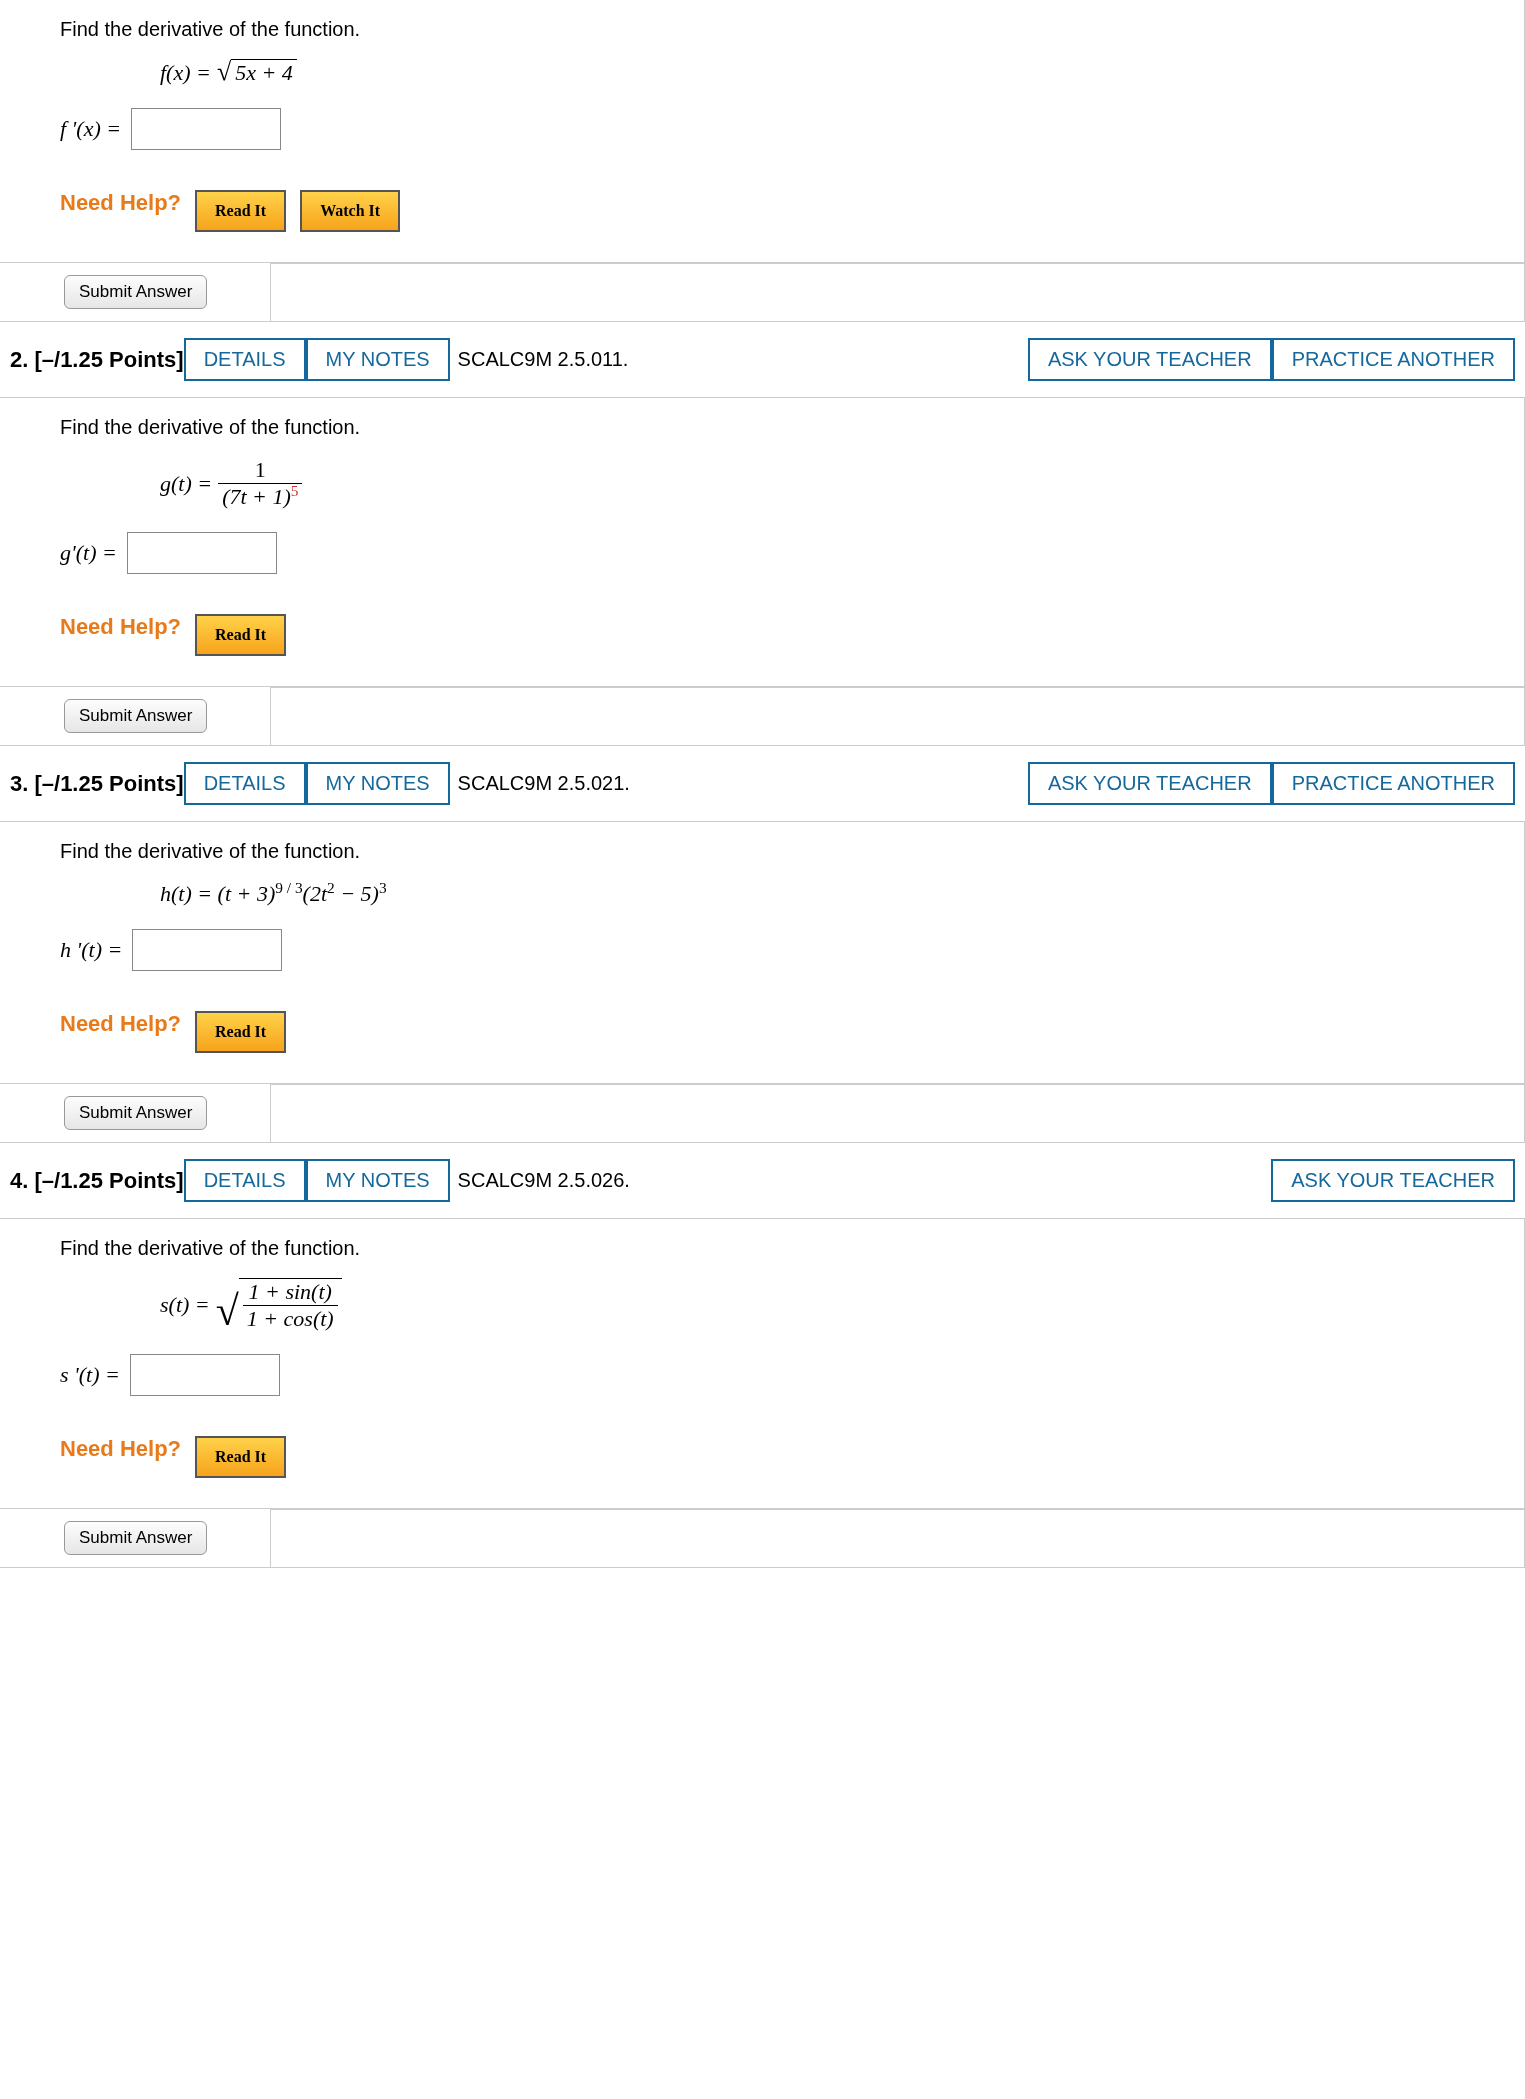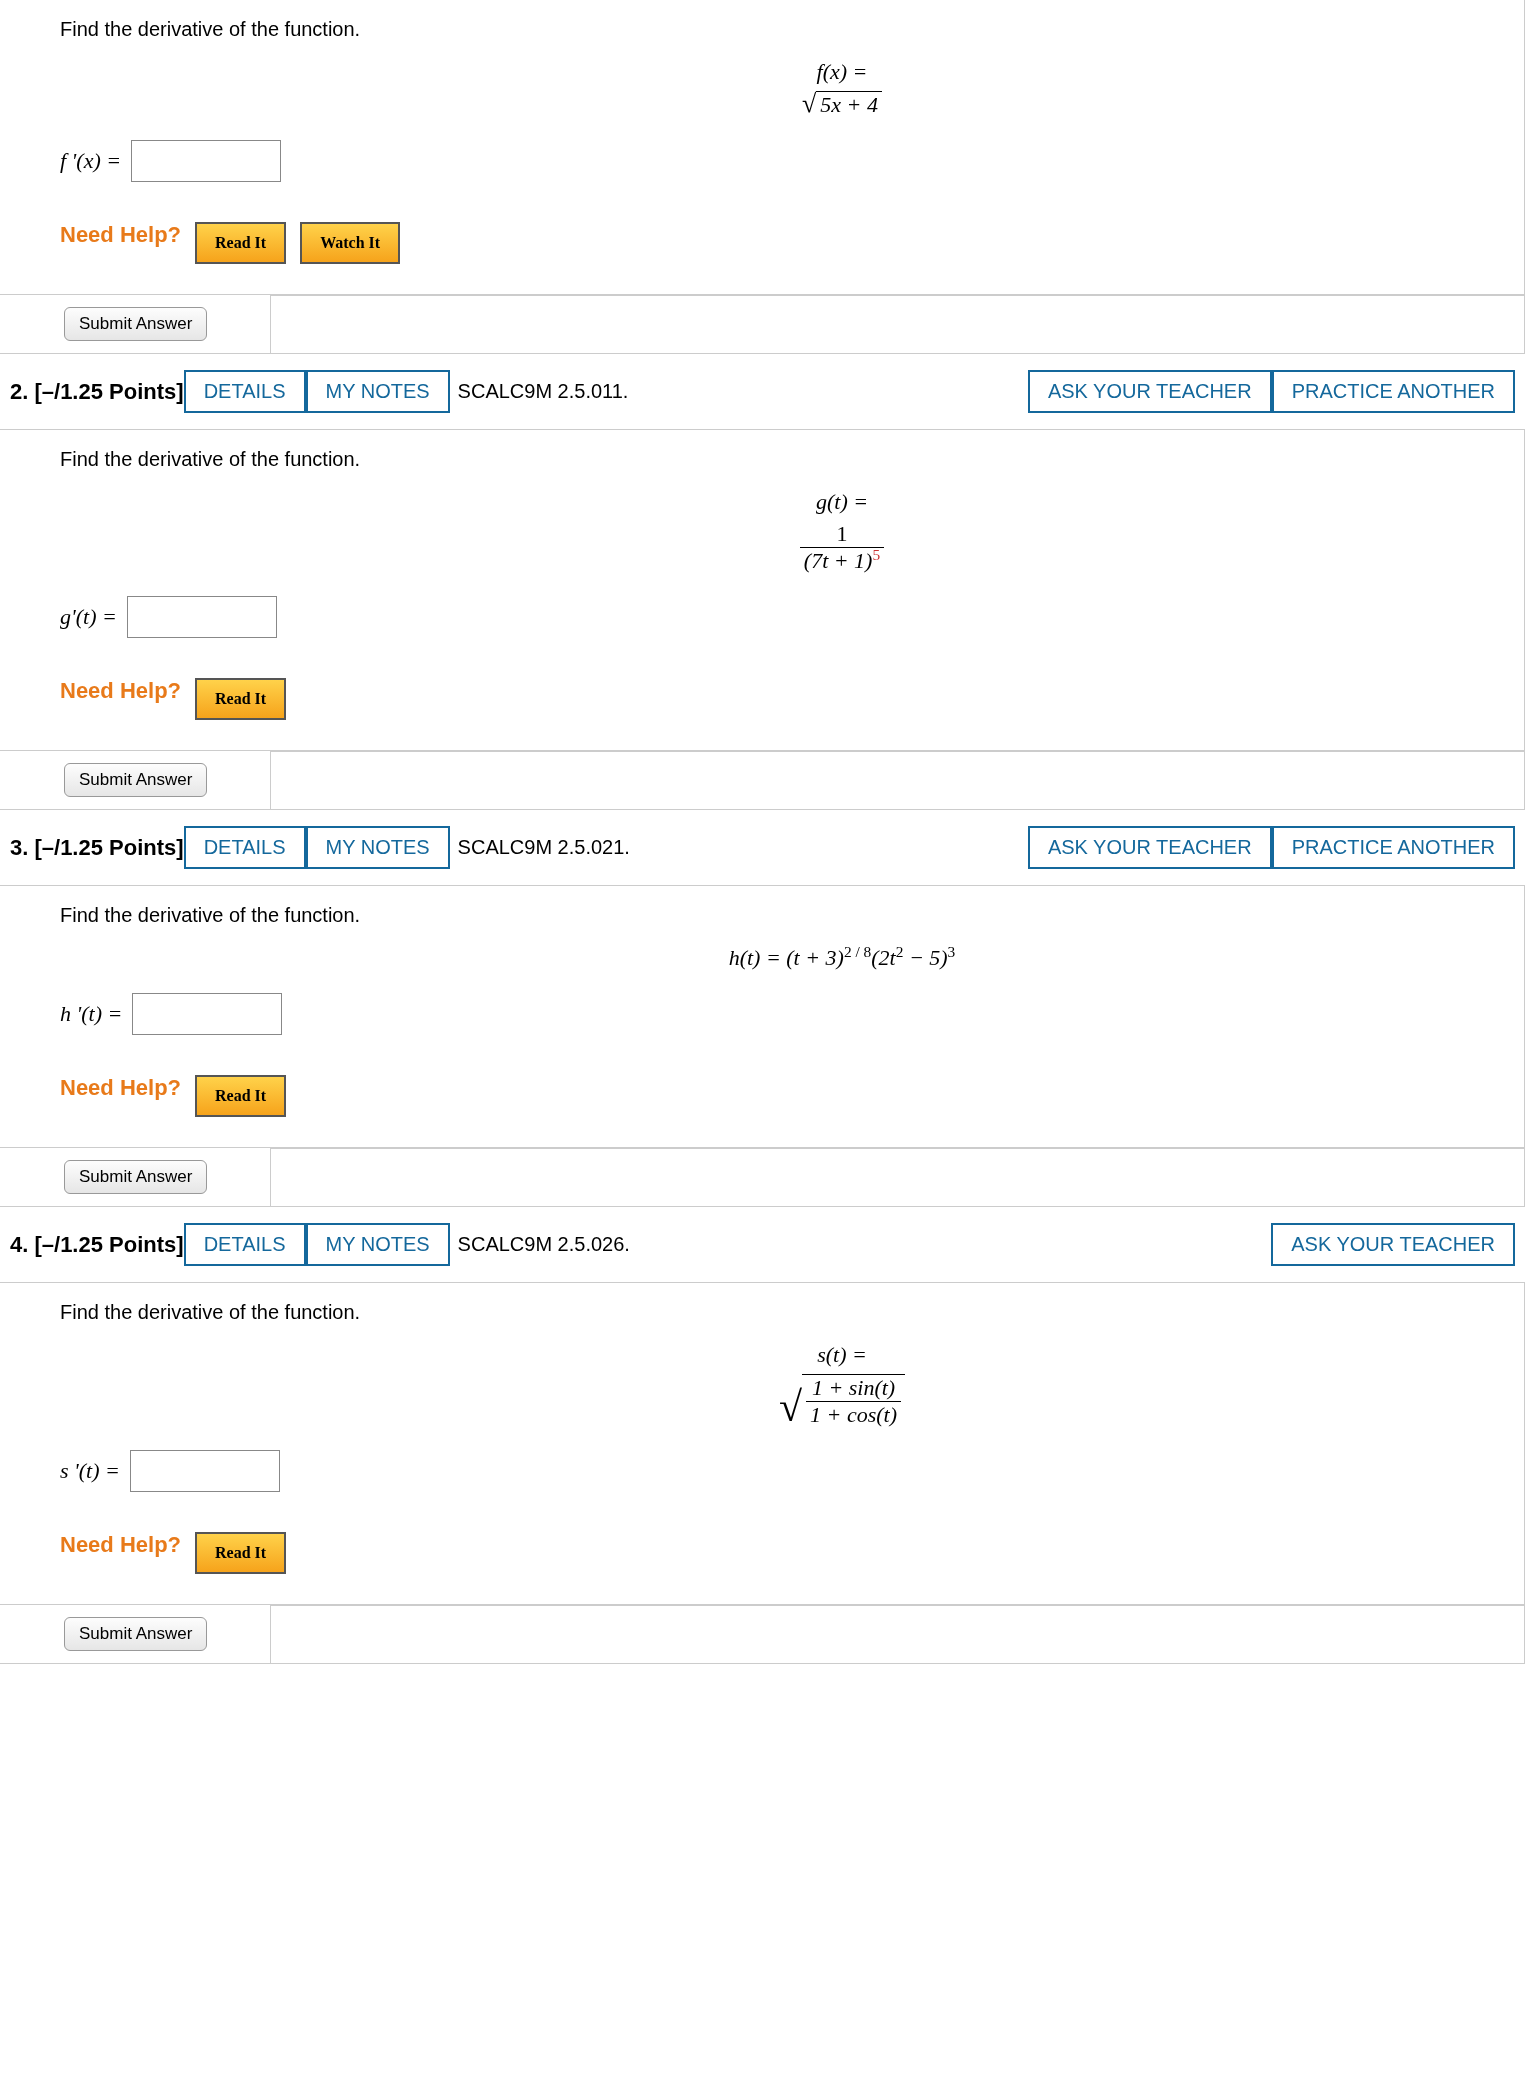--- a/index.html
+++ b/index.html
@@ -19,21 +19,20 @@
   .q-body.first { border-top: none; }
   .instr { font-size: 20px; margin-bottom: 18px; }
   .formula-row {
     font-family: "Times New Roman", serif;
     font-style: italic;
     font-size: 22px;
     margin: 10px 0 22px 100px;
     display: flex;
     align-items: center;
     gap: 6px;
-    flex-direction: column;
   }
   .sqrt { display: inline-flex; align-items: flex-start; }
   .sqrt .radical { font-style: normal; font-size: 26px; line-height: 1; }
   .sqrt .radicand { border-top: 1.5px solid #000; padding: 0 4px; }
   .frac { display: inline-flex; flex-direction: column; align-items: center; font-style: normal; }
   .frac .num, .frac .den { padding: 0 4px; font-style: italic; }
   .frac .num .n, .frac .den .n { font-style: normal; }
   .frac .line { border-top: 1.5px solid #000; width: 100%; }
   sup { font-size: 0.7em; font-style: normal; vertical-align: super; line-height:0; }
   .sup-red { color: #c33; }
@@ -184,21 +183,21 @@
   <button class="hbtn">MY NOTES</button>
   <span class="src">SCALC9M 2.5.021.</span>
   <span class="spacer"></span>
   <button class="hbtn">ASK YOUR TEACHER</button>
   <button class="hbtn">PRACTICE ANOTHER</button>
 </div>
 <div class="q-body">
   <div class="instr">Find the derivative of the function.</div>
   <div class="formula-row">
     <span>
-      <span>h(t) = (t + 3)</span><sup>2 / 8</sup><span>(2t</span><sup>2</sup><span> − 5)</span><sup>3</sup>
+      <span>h(t) = (t + 3)</span><sup>9 / 3</sup><span>(2t</span><sup>2</sup><span> − 5)</span><sup>3</sup>
     </span>
   </div>
   <div class="ans-row">
     <span>h '(t) =</span>
     <input class="ans-input" type="text" style="">
   </div>
   <div class="need-help-row">
     <span class="need-help">Need Help?</span>
     <button class="help-btn">Read It</button>
   </div>

